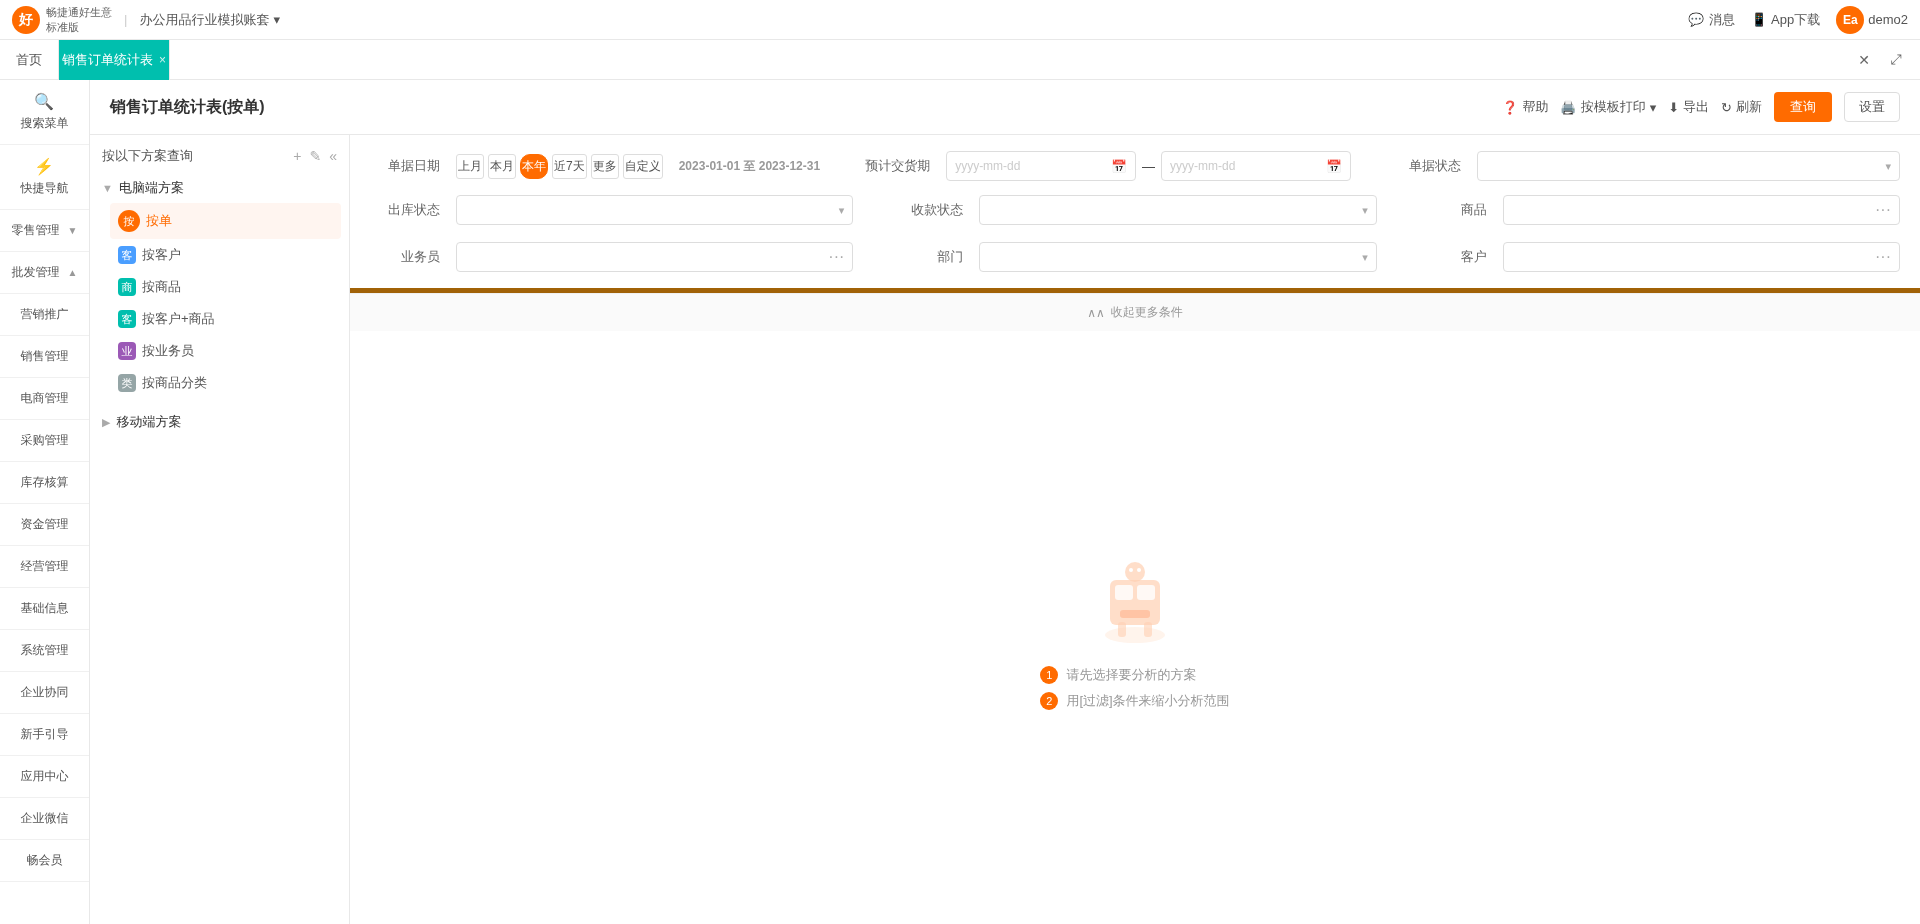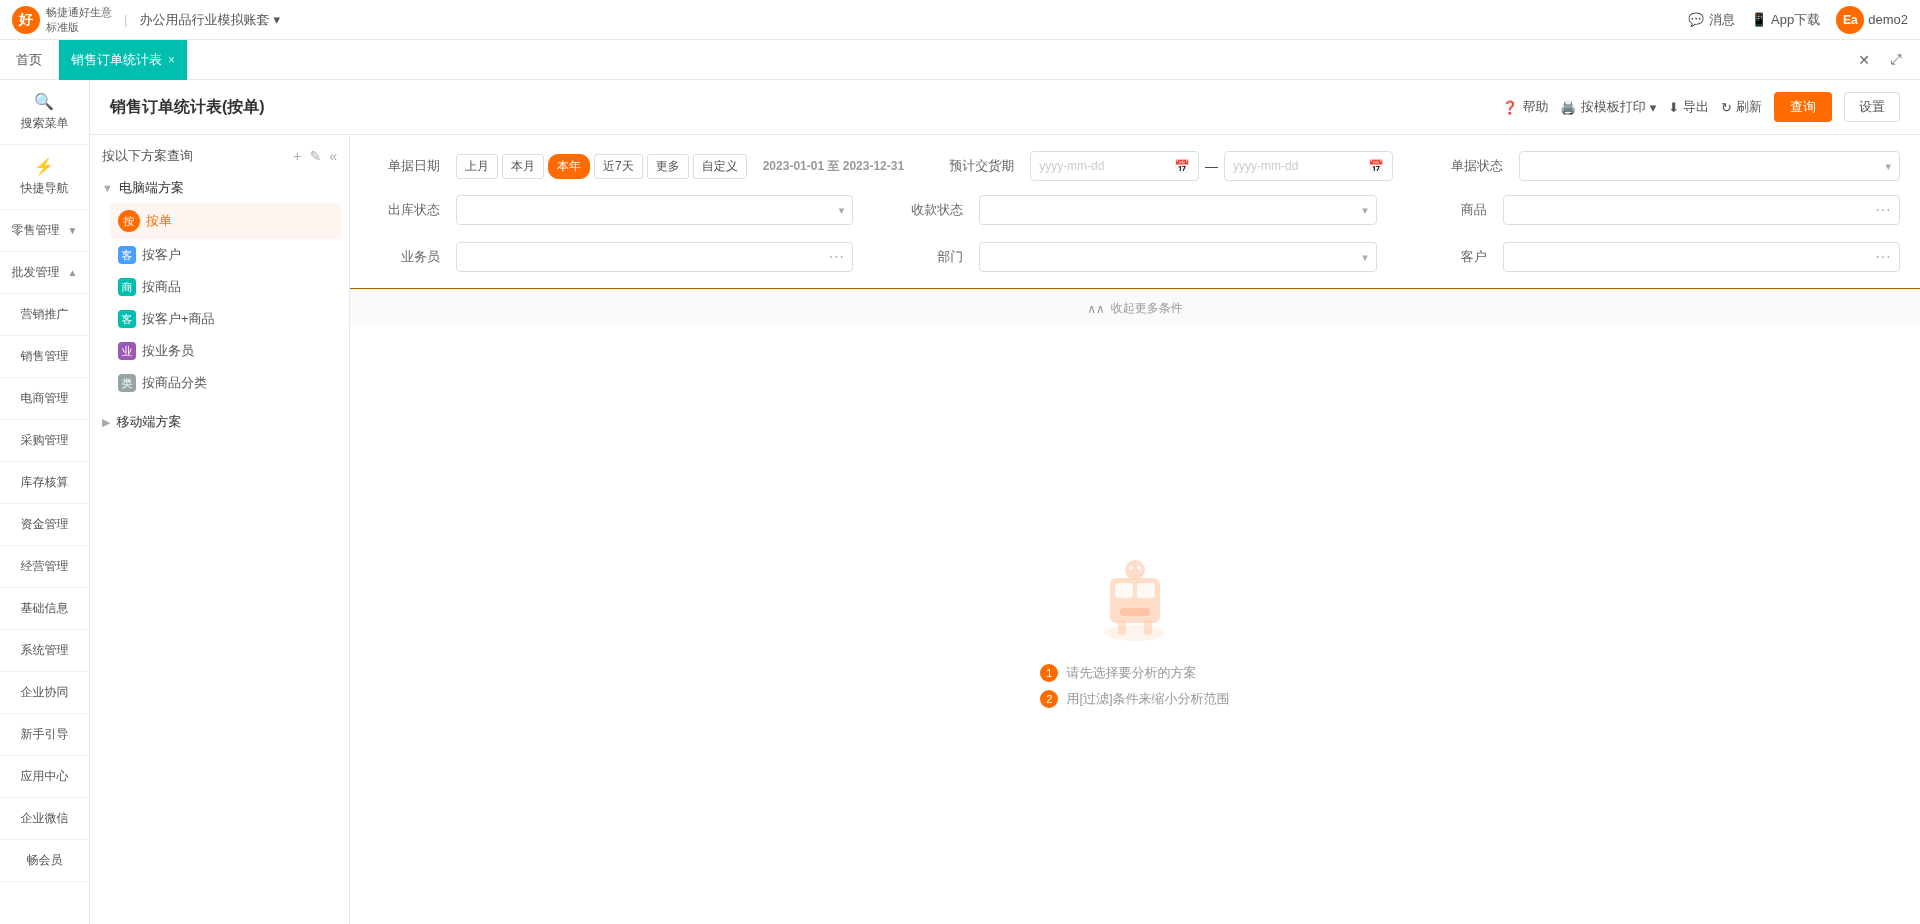--- a/index.html
+++ b/index.html
@@ -84,21 +84,21 @@
     .tab-bar {
       height: 40px;
       background: #fff;
       border-bottom: 1px solid #e8e8e8;
       display: flex;
       align-items: center;
       flex-shrink: 0;
     }
     .tab-item {
       height: 40px;
-      padding: 0 12px;
+      padding: 0 3px;
       display: flex;
       align-items: center;
       gap: 6px;
       cursor: pointer;
       font-size: 13px;
       color: #555;
       border-right: 1px solid #e8e8e8;
     }
     .tab-item.active {
       background: #00bfae;
@@ -318,21 +318,21 @@
       flex: 1;
       display: flex;
       flex-direction: column;
       background: #fff;
     }
 
     
     .filter-area {
       padding: 16px 20px;
       background: #fff;
-      border-bottom: 1px solid #a16207;
+      border-bottom: 5px solid #a16207;
     }
     .filter-label {
       color: #666;
       font-size: 13px;
       white-space: nowrap;
       width: 70px;
       text-align: right;
       flex-shrink: 0;
     }
     .filter-select {
@@ -352,21 +352,21 @@
     .filter-select-arrow {
       color: #aaa;
       font-size: 11px;
     }
     .date-btn-group {
       display: flex;
       align-items: center;
       gap: 4px;
     }
     .date-btn {
-      padding: 3px 8px;
+      padding: 3px 1px;
       border: 1px solid #ddd;
       border-radius: 3px;
       cursor: pointer;
       font-size: 12px;
       color: #555;
       background: #fff;
     }
     .date-btn.active {
       background: #ff6b00;
       border-color: #ff6b00;

